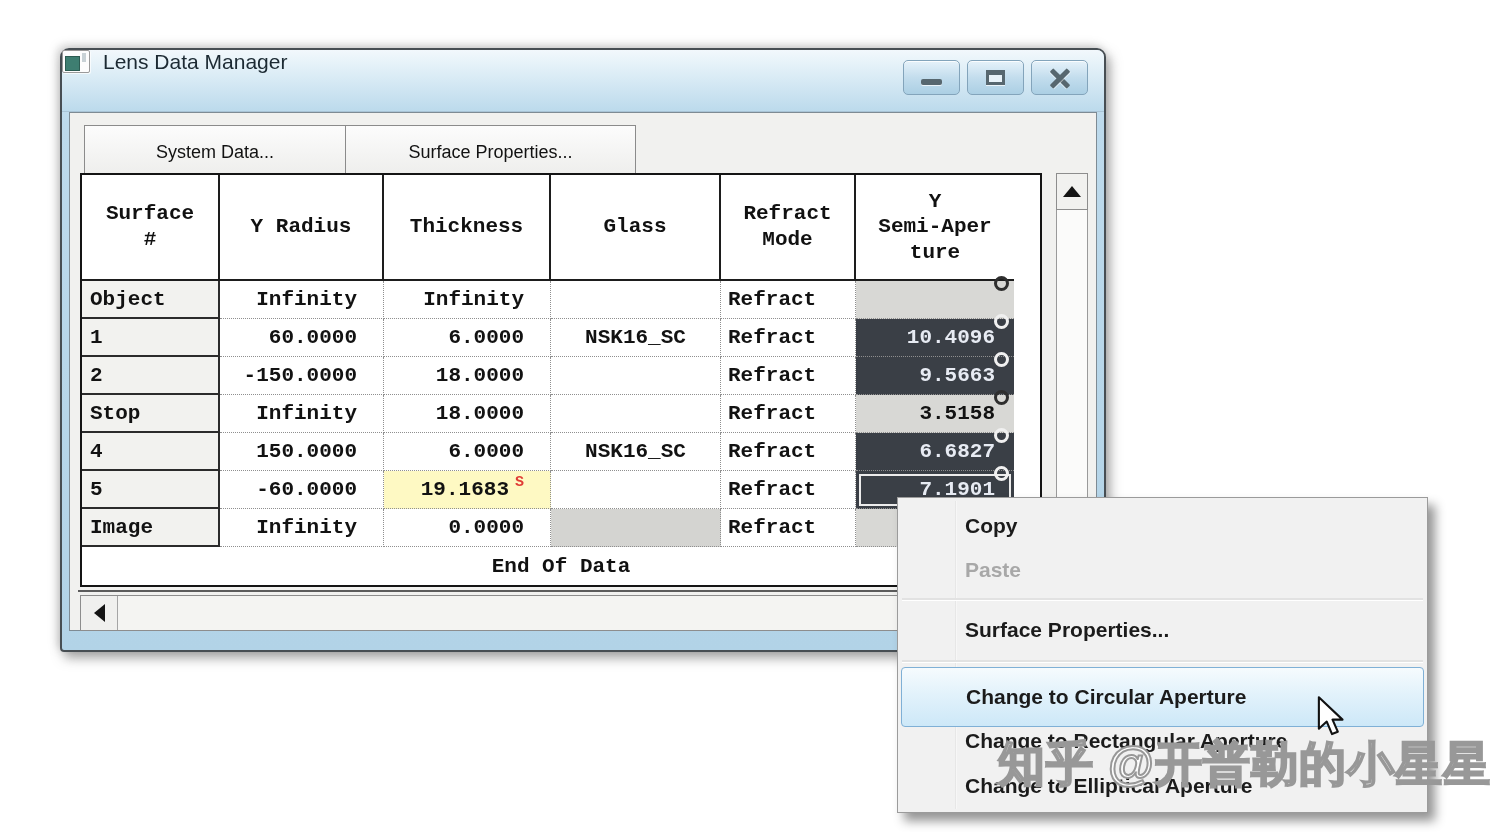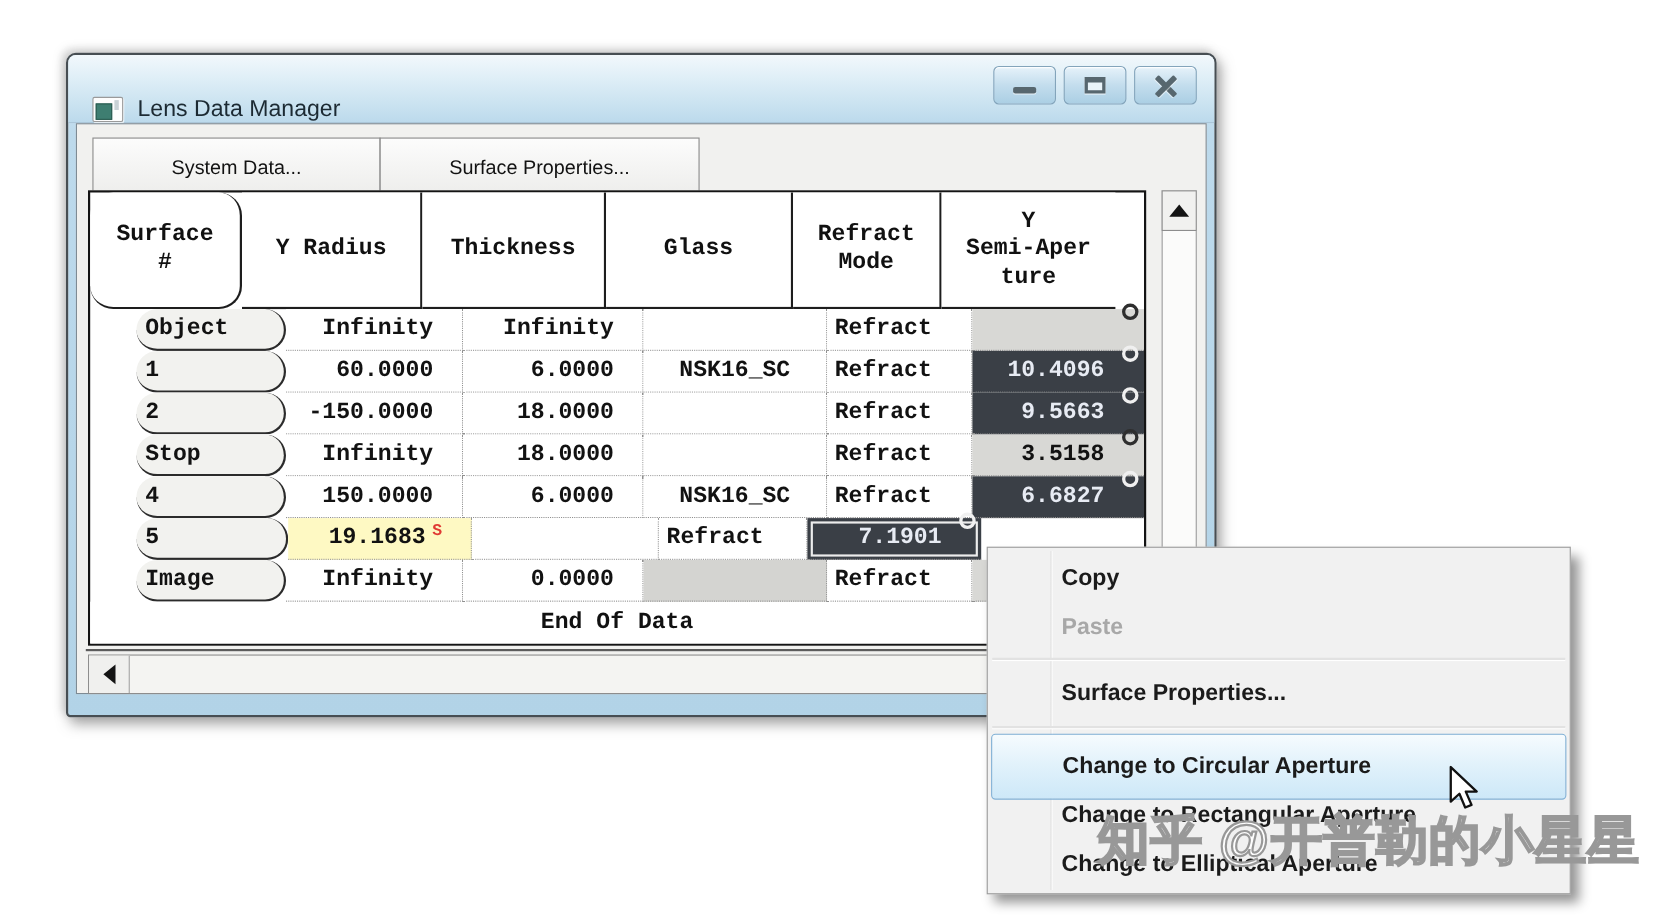--- a/index.html
+++ b/index.html
@@ -6,21 +6,21 @@
   html,body { width:1508px; height:832px; background:#ffffff; overflow:hidden;
               font-family:"Liberation Sans", sans-serif; position:relative; }
 
   
   .window { position:absolute; left:60px; top:48px; width:1046px; height:604px;
     background:linear-gradient(180deg,#d5e8f4 0%,#bddaec 12%,#b2d3e7 100%);
     border:2px solid #474e53; border-radius:9px 9px 4px 4px;
     box-shadow:4px 6px 12px rgba(90,90,90,.55), -3px -3px 8px rgba(130,130,130,.35); }
 
   .titlebar { position:absolute; left:0; top:0; right:0; height:62px;
-    display:flex; align-items:flex-end; padding-left:22px;
+    display:flex; align-items:flex-start; 
     background:linear-gradient(180deg,#f2f8fc 0%,#dcedf6 40%,#bcdaec 100%);
     border-radius:7px 7px 0 0; border-bottom:1px solid #a9c4d6; }
   .app-icon { width:28px; height:23px; background:#fdfdfd; border:1px solid #9a9a9a;
     border-radius:2px; position:relative; box-shadow:1px 1px 0 rgba(255,255,255,.7); }
   .app-icon::before { content:""; position:absolute; left:2px; top:5px; width:13px; height:13px;
     background:#3e7e71; border:1px solid #2c5c52; }
   .app-icon::after { content:""; position:absolute; right:3px; top:2px; width:4px; height:9px;
     background:#c9d2d6; }
   .title-text { margin-left:13px; font-size:21px; color:#1c2a33; }
 
@@ -61,28 +61,28 @@
   .brow { height:38px; }
   .erow { height:38px; }
   .hcell { display:flex; align-items:center; justify-content:center; text-align:center;
     white-space:pre-line; font-size:21px; line-height:1.22; color:#111;
     border-right:2px solid #1d1d1d; border-bottom:2px solid #1d1d1d; background:#fff; }
   .hcell:last-child { border-right:none; }
   .cell { font-size:21px; color:#121212; display:flex; align-items:center;
     border-right:1px dotted #8f8f8f; border-bottom:1px dotted #8f8f8f;
     background:#fff; position:relative; overflow:visible; }
   .cell:last-child { border-right:none; }
-  .c0 { width:138px;border-radius:21px; } .c1 { width:164px; } .c2 { width:167px; }
+  .c0 { width:138px; } .c1 { width:164px; } .c2 { width:167px; }
   .c3 { width:170px; } .c4 { width:135px; } .c5 { width:158px; }
   .al { justify-content:flex-start; padding-left:7px; }
   .ar { justify-content:flex-end;  padding-right:26px; }
   .ac { justify-content:center; }
   .cell-surface { background:#f2f2ef; border-right:2px solid #2b2b2b;
-    border-bottom:2px solid #2b2b2b; justify-content:flex-start; padding-left:8px;margin-left:42px; }
-  .ap { padding-right:36px; }
+    border-bottom:2px solid #2b2b2b; justify-content:flex-start; padding-left:8px; }
+  .ap { padding-right:19px; }
   .ap-dark  { background:#3a3f46; color:#e7ebf3; }
   .ap-light { background:#d8d8d5; }
   .circle { position:absolute; top:-5px; right:5px; width:15px; height:15px;
     border-radius:50%; border:3px solid #2e2e2e; background:transparent; }
   .ap-dark .circle { border-color:#f0f0f0; }
   .focused { outline:2px solid #ececec; outline-offset:-5px; }
   .cell-gray { background:#d4d4d1; }
   .solve-cell { background:#fef9c3; }
   .solve-flag { color:#e03a34; font-size:15px; margin-left:6px; align-self:flex-start;
     margin-top:3px; font-weight:bold; }
@@ -222,20 +222,21 @@
         <div class="cell c3 ac">NSK16_SC</div>
         <div class="cell c4 al">Refract</div>
         <div class="cell c5 ar ap ap-dark">
             <span>6.6827</span>
             <span class="circle"></span>
           </div>
       </div>
 
       <div class="trow brow">
         <div class="cell c0 cell-surface">5</div>
+        <div class="cell c1 ar">-60.0000</div>
         <div class="cell c2 ar solve-cell">
             <span>19.1683</span>
             <span class="solve-flag">S</span>
           </div>
         <div class="cell c3 ac"></div>
         <div class="cell c4 al">Refract</div>
         <div class="cell c5 ar ap ap-dark focused">
             <span>7.1901</span>
             <span class="circle"></span>
           </div>

